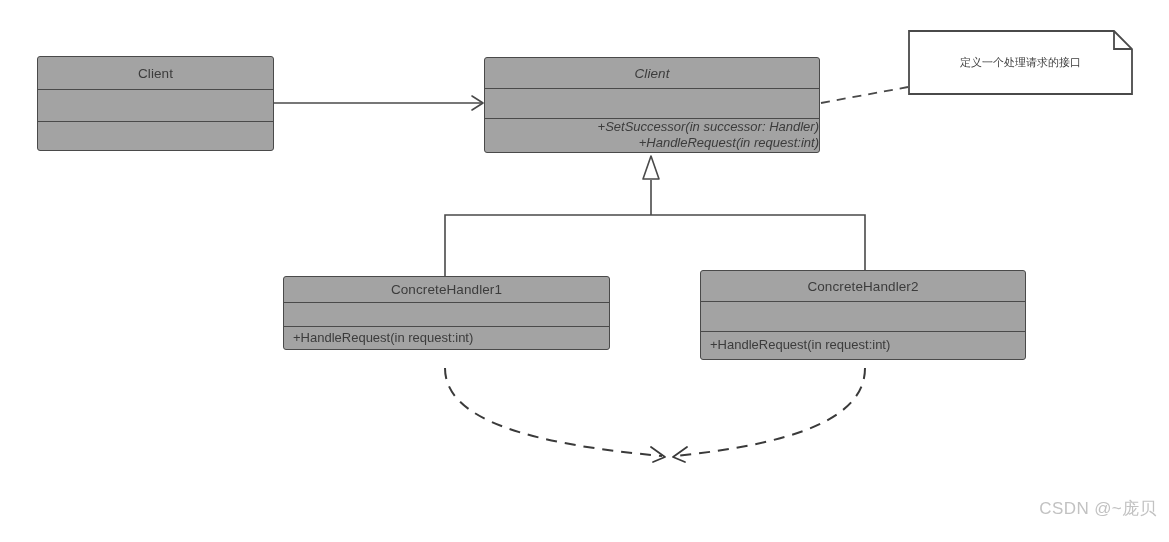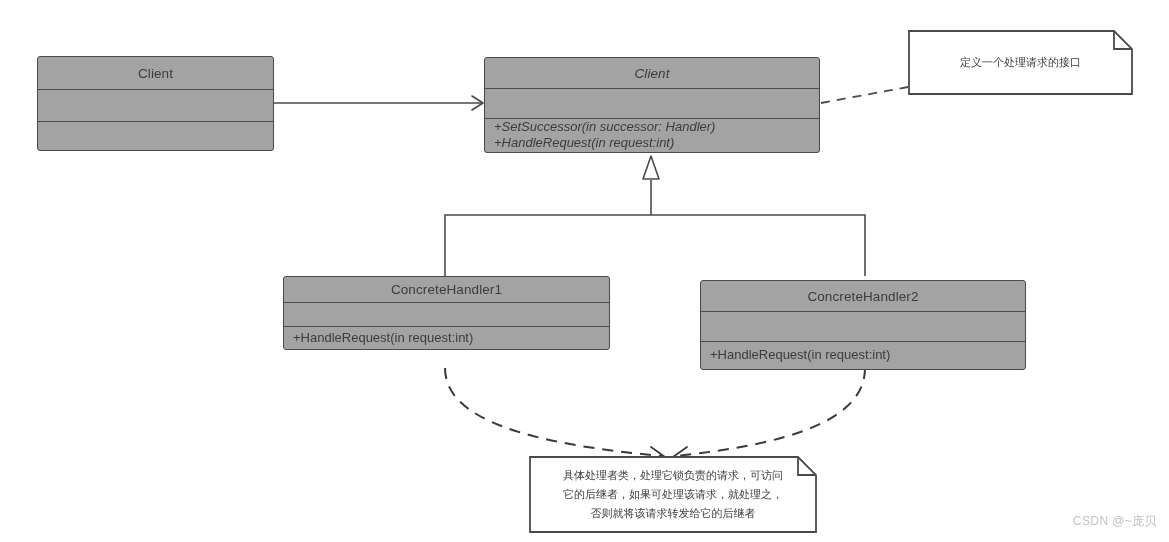--- a/index.html
+++ b/index.html
@@ -94,22 +94,22 @@
     top: 0;
     width: 1169px;
     height: 542px;
     pointer-events: none;
   }
 
   
   .watermark {
     position: absolute;
     right: 12px;
-    bottom: 12px;
-    font-size: 12px;
+    bottom: 22px;
+    font-size: 17px;
     color: #c2c2c2;
     letter-spacing: 0.4px;
     white-space: nowrap;
     margin-left: 36px;
   }
 </style>
 </head>
 <body>
 
 <div id="canvas">
@@ -144,55 +144,46 @@
 
   <div class="uml-class" style="left:37px; top:56px; width:237px; height:95px;">
     <div class="uml-row uml-title" style="height:33px;">Client</div>
     <div class="uml-row uml-attrs" style="height:32px;"></div>
     <div class="uml-row uml-ops" style="height:30px;"></div>
   </div>
 
   <div class="uml-class abstract" style="left:484px; top:57px; width:336px; height:96px;">
     <div class="uml-row uml-title" style="height:31px;">Client</div>
     <div class="uml-row uml-attrs" style="height:30px;"></div>
-    <div class="uml-row uml-ops" style="height:35px;">
+    <div class="uml-row uml-ops" style="height:35px;align-items:flex-end;">
       <div class="op-line">+SetSuccessor(in successor: Handler)</div>
       <div class="op-line">+HandleRequest(in request:int)</div>
     </div>
   </div>
 
   <div class="uml-class" style="left:283px; top:276px; width:327px; height:74px;">
     <div class="uml-row uml-title" style="height:31px;">ConcreteHandler1</div>
     <div class="uml-row uml-attrs" style="height:30px;"></div>
     <div class="uml-row uml-ops" style="height:29px;">
       <div class="op-line">+HandleRequest(in request:int)</div>
     </div>
   </div>
 
-  <div class="uml-class" style="left:700px; top:280px; width:326px; height:90px;">
+  <div class="uml-class" style="left:700px; top:270px; width:326px; height:90px;">
     <div class="uml-row uml-title" style="height:31px;">ConcreteHandler2</div>
     <div class="uml-row uml-attrs" style="height:30px;"></div>
     <div class="uml-row uml-ops" style="height:29px;">
       <div class="op-line">+HandleRequest(in request:int)</div>
     </div>
   </div>
 
   <div class="uml-note" style="left:908px; top:30px; width:225px; height:65px;">
     <svg class="note-svg" viewBox="0 0 225 65" preserveAspectRatio="none" xmlns="http://www.w3.org/2000/svg">
       <path d="M 1 1 L 206 1 L 224 19 L 224 64 L 1 64 Z" fill="#ffffff" stroke="#4a4a4a" stroke-width="1.8" stroke-linejoin="miter"></path>
       <path d="M 206 1 L 206 19 L 224 19" fill="none" stroke="#4a4a4a" stroke-width="1.8" stroke-linejoin="miter"></path>
     </svg>
     <span class="note-text">定义一个处理请求的接口</span>
   </div>
 
-  <div class="uml-note" style="left:529px; top:456px; width:288px; height:77px;">
-    <svg class="note-svg" viewBox="0 0 288 77" preserveAspectRatio="none" xmlns="http://www.w3.org/2000/svg">
-      <path d="M 1 1 L 269 1 L 287 19 L 287 76 L 1 76 Z" fill="#ffffff" stroke="#4a4a4a" stroke-width="1.8" stroke-linejoin="miter"></path>
-      <path d="M 269 1 L 269 19 L 287 19" fill="none" stroke="#4a4a4a" stroke-width="1.8" stroke-linejoin="miter"></path>
-    </svg>
-    <span class="note-text">具体处理者类，处理它锁负责的请求，可访问
-它的后继者，如果可处理该请求，就处理之，
-否则就将该请求转发给它的后继者</span>
-  </div>
 
   <div class="watermark">CSDN @~庞贝</div>
 
 </div>
 
 </body></html>

